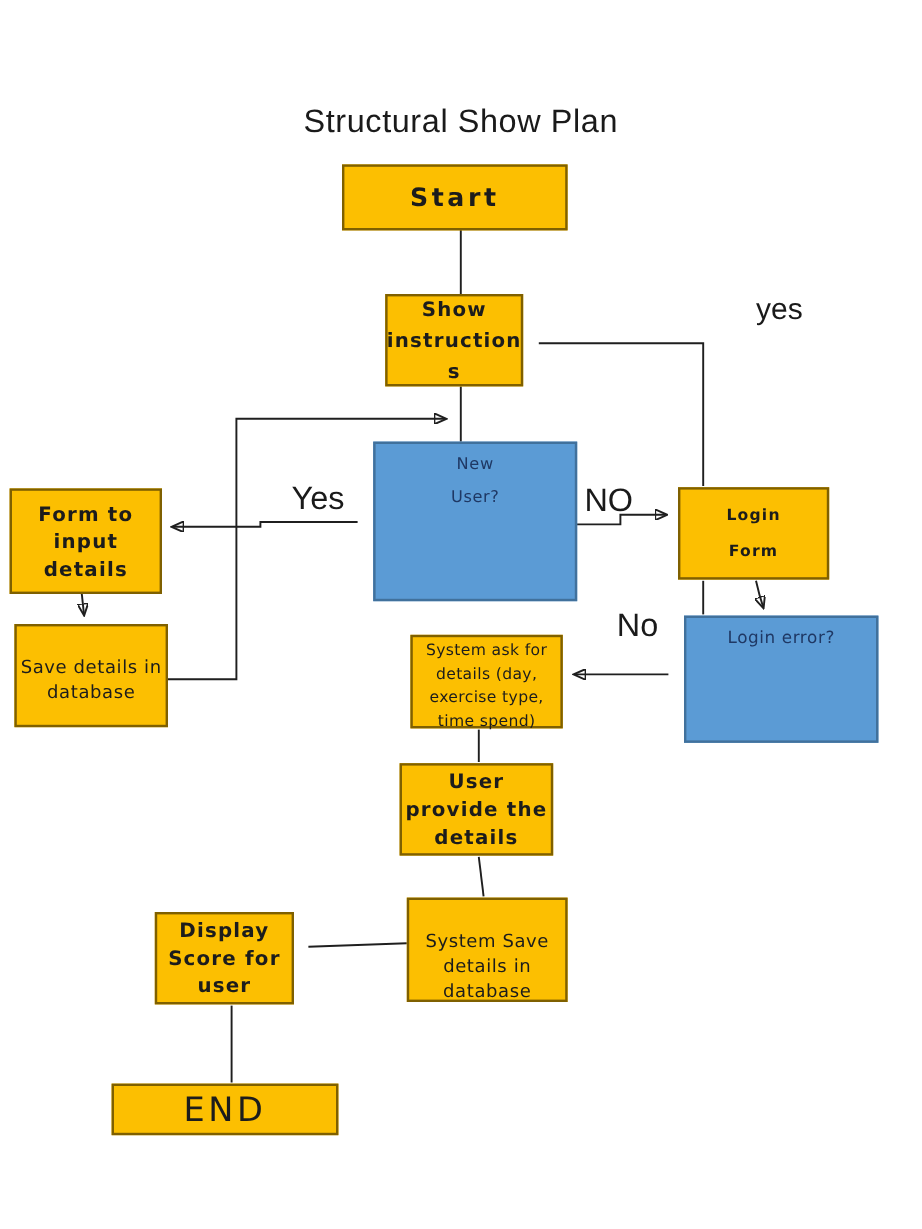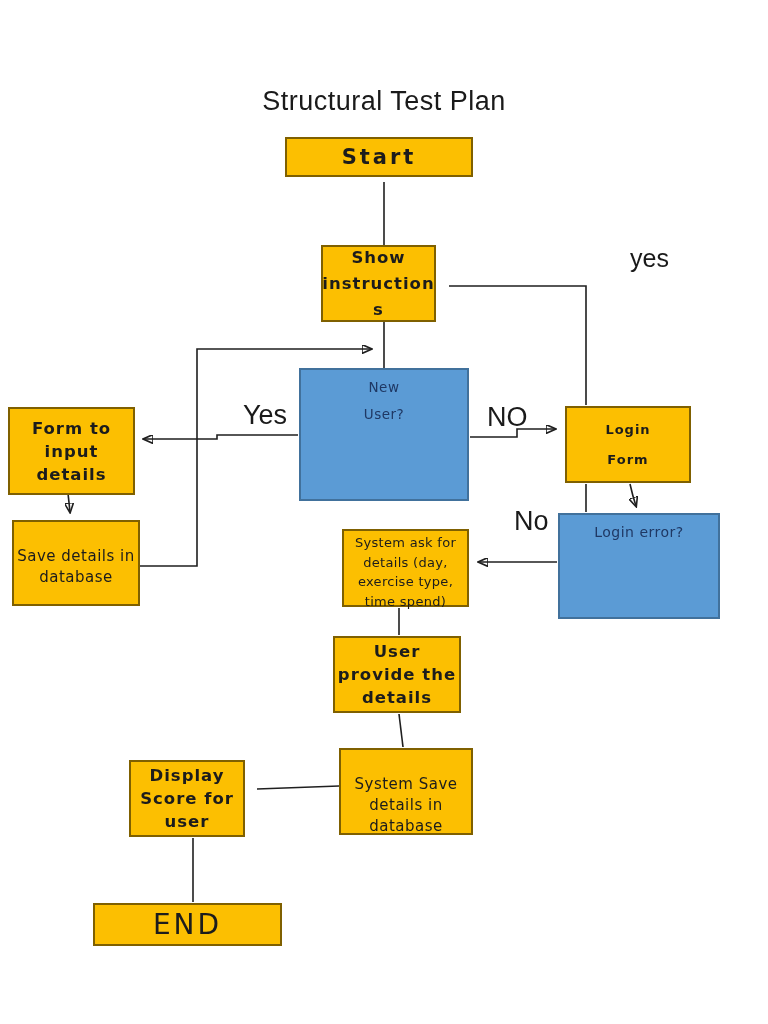--- a/index.html
+++ b/index.html
@@ -15,21 +15,21 @@
   svg.wires{position:absolute;left:0;top:0;width:768px;height:1024px;}
   svg.wires path, svg.wires line{stroke:var(--line);stroke-width:1.6;fill:none;}
   .node{
     position:absolute;box-sizing:border-box;display:flex;
     align-items:center;justify-content:center;text-align:center;
     white-space:pre-line;color:var(--text);
   }
   .process{background:var(--process_fill);border:2px solid var(--process_border);}
   .decision{
     background:var(--decision_fill);border:2px solid var(--decision_border);
-    color:var(--decision_text);align-items:flex-start;
+    color:var(--decision_text);align-items:flex-start;margin-left:12px;
   }
   .bold{font-weight:bold;font-size:16.5px;line-height:23px;letter-spacing:1px;}
   .n-start{font-weight:bold;font-size:21px;letter-spacing:3px;}
   .n-end{font-size:28px;letter-spacing:3px;}
   .n-show{font-weight:bold;font-size:16.5px;line-height:26px;letter-spacing:1px;}
   .n-login{font-weight:bold;font-size:13px;line-height:30px;letter-spacing:1px;}
   .n-newuser{font-size:13.5px;line-height:27px;padding-top:4px;letter-spacing:0.5px;}
   .n-loginerror{font-size:14px;padding-top:9px;letter-spacing:0.5px;}
   .n-save{font-size:15px;line-height:21px;align-items:flex-start;padding-top:24px;letter-spacing:0.5px;}
   .n-ask{font-size:13px;line-height:19.5px;align-items:flex-start;padding-top:2px;letter-spacing:0.3px;}
@@ -55,23 +55,23 @@
   <path d="M298,435 H217 V439 H144" marker-end="url(#arrow)"></path>
   <path d="M67,484 L70,512" marker-end="url(#arrow)"></path>
   <path d="M140,566 H197 V349 H371" marker-end="url(#arrow)"></path>
   <path d="M557,562 H479" marker-end="url(#arrow)"></path>
   <path d="M399,608 V635"></path>
   <path d="M399,714 L403,747"></path>
   <path d="M339,786 L257,789"></path>
   <path d="M193,838 V902"></path>
 </svg>
 
-<div class="title">Structural Test Plan</div>
+<div class="title">Structural Show Plan</div>
 
-<div class="node process n-start" style="left:285px;top:137px;width:188px;height:40px;">Start</div>
+<div class="node process n-start" style="left:285px;top:137px;width:188px;height:55px;">Start</div>
 
 <div class="node process n-show" style="left:321px;top:245px;width:115px;height:77px;">Show
 instruction
 s</div>
 
 <div class="node process n-login" style="left:565px;top:406px;width:126px;height:77px;">Login
 Form</div>
 
 <div class="node process bold" style="left:8px;top:407px;width:127px;height:88px;">Form to
 input

